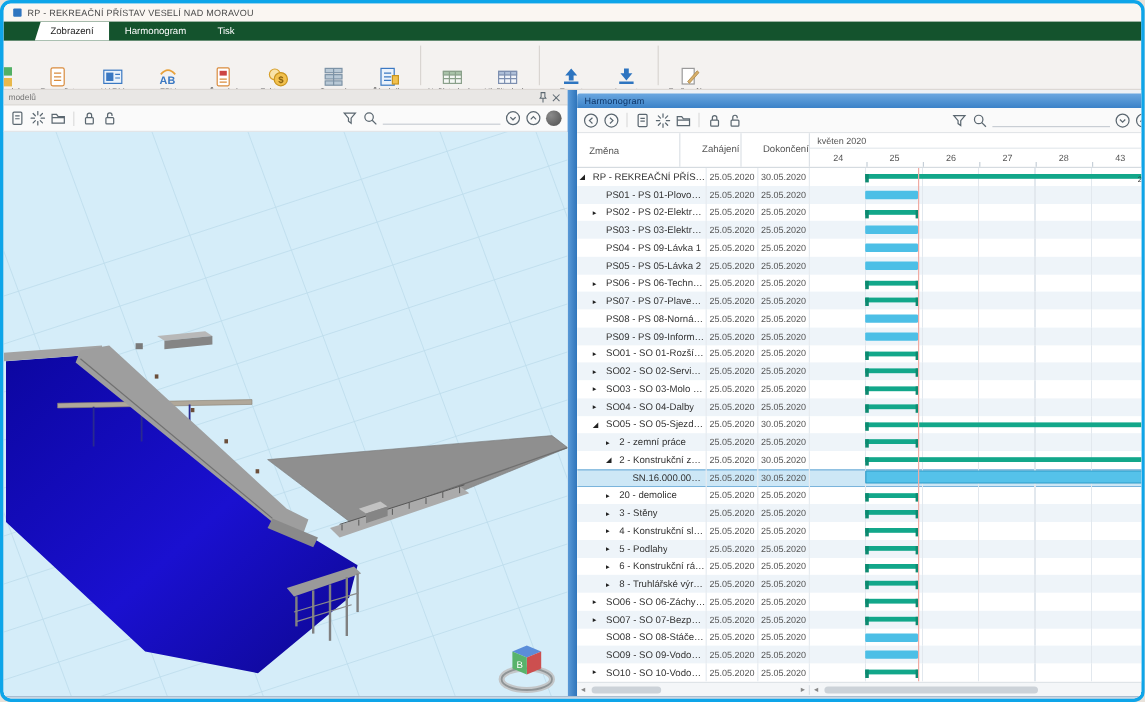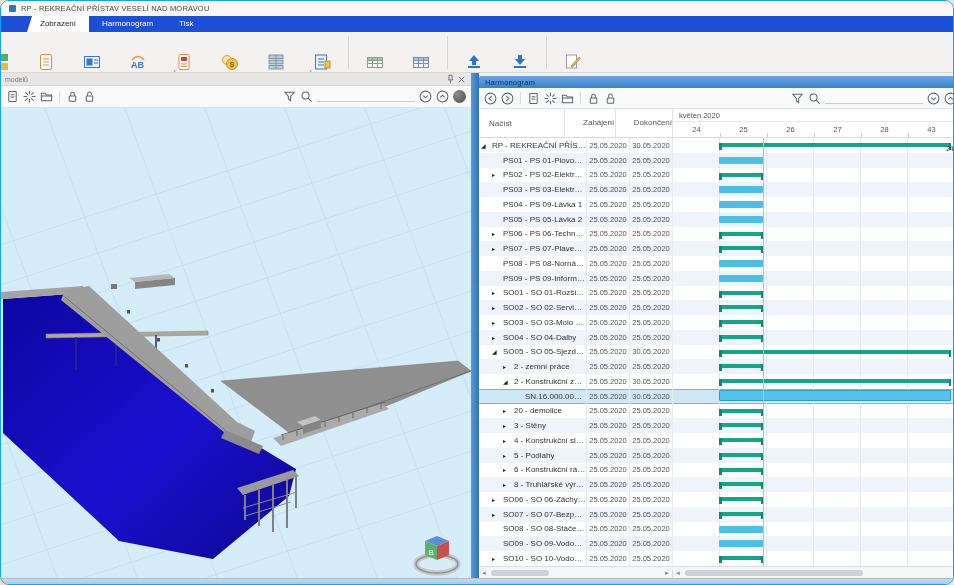--- a/index.html
+++ b/index.html
@@ -1,27 +1,27 @@
 <!DOCTYPE html>
 <html><head>
 <meta charset="utf-8">
 <style>
   * { box-sizing: border-box; margin: 0; padding: 0; }
   html,body { background:#e9e2da; }
   body { font-family:"Liberation Sans", sans-serif; }
   .window{ position:relative; width:954px; height:585px; background:#f3f1ef;
-           border:1px solid #0ea5e9; border-radius:9px; overflow:hidden; }
+           border:3px solid #0ea5e9; border-radius:9px; overflow:hidden; }
 
   
   .titlebar{ height:15px; background:#faf6f2; display:flex; align-items:center; padding-left:8px; gap:5px; }
   .appicon{ width:7px; height:7px; background:#2e75c0; border-radius:1px; flex:none; }
   .title-text{ font-size:7.5px; color:#4a4a4a; letter-spacing:.2px; white-space:nowrap; }
 
   
-  .tabbar{ height:16px; background:#1d4ed8; display:flex; padding-left:26px; }
+  .tabbar{ height:16px; background:#14532d; display:flex; padding-left:26px; }
   .tab{ color:#fff; font-size:8px; line-height:16px; padding:0 13px; white-space:nowrap; }
   .tab.active{ background:#fff; color:#222; clip-path:polygon(5px 0,100% 0,100% 100%,0 100%); }
 
   
   .ribbon{ height:41px; background:#f4f2f0; border-bottom:1px solid #dcd8d4; display:flex; align-items:stretch; padding:1px 2px 0 0; overflow:hidden; }
   .rbtn{ width:46px; flex:none; display:flex; flex-direction:column; align-items:center; padding-top:20px; }
   .rbtn:first-child{ margin-left:-24px; }
   .ricon{ width:18px; height:18px; flex:none; }
   .ricon svg{ width:18px; height:18px; }
   .rlabel{ font-size:6.8px; color:#444; text-align:center; line-height:1.25; }
@@ -470,21 +470,21 @@
         <input class="search" style="">
         <svg class="ic">
             <use href="#sym-circ-down"></use>
           </svg>
         <svg class="ic" style="margin-right:-7px">
             <use href="#sym-circ-up"></use>
           </svg>
       </div>
 
       <div class="ghead">
-        <div class="hc name">Načíst</div>
+        <div class="hc name">Změna</div>
         <div class="hc dt">Zahájení</div>
         <div class="hc dt">Dokončení</div>
         <div class="ghead-right">
           <div class="month">květen 2020</div>
           <div class="days">
               <div class="day">24</div>
               <div class="day">25</div>
               <div class="day">26</div>
               <div class="day">27</div>
               <div class="day">28</div>

